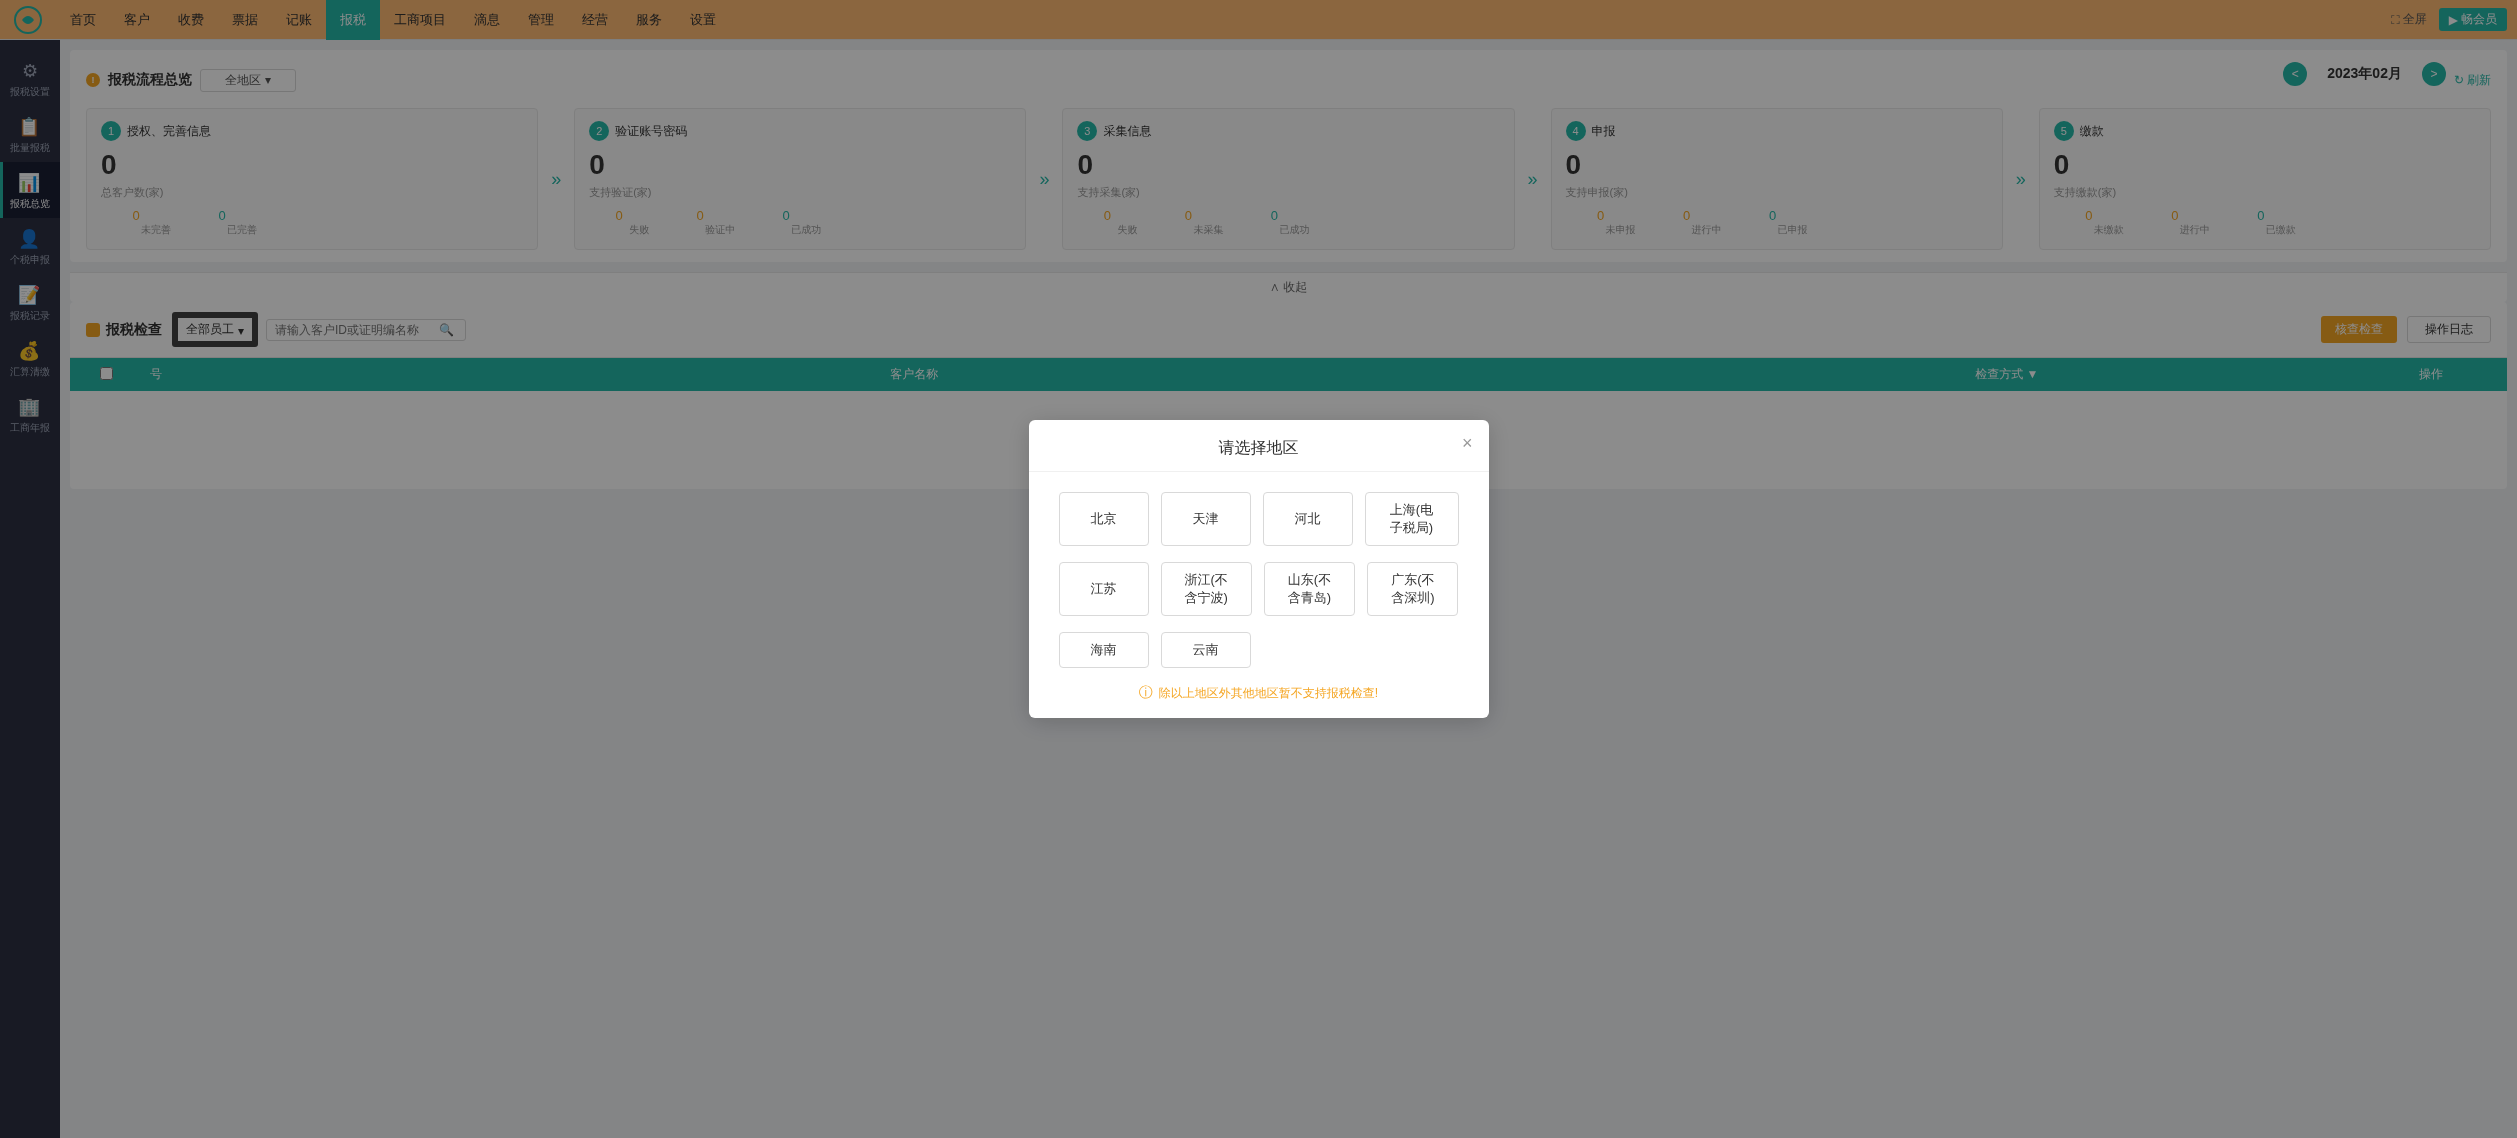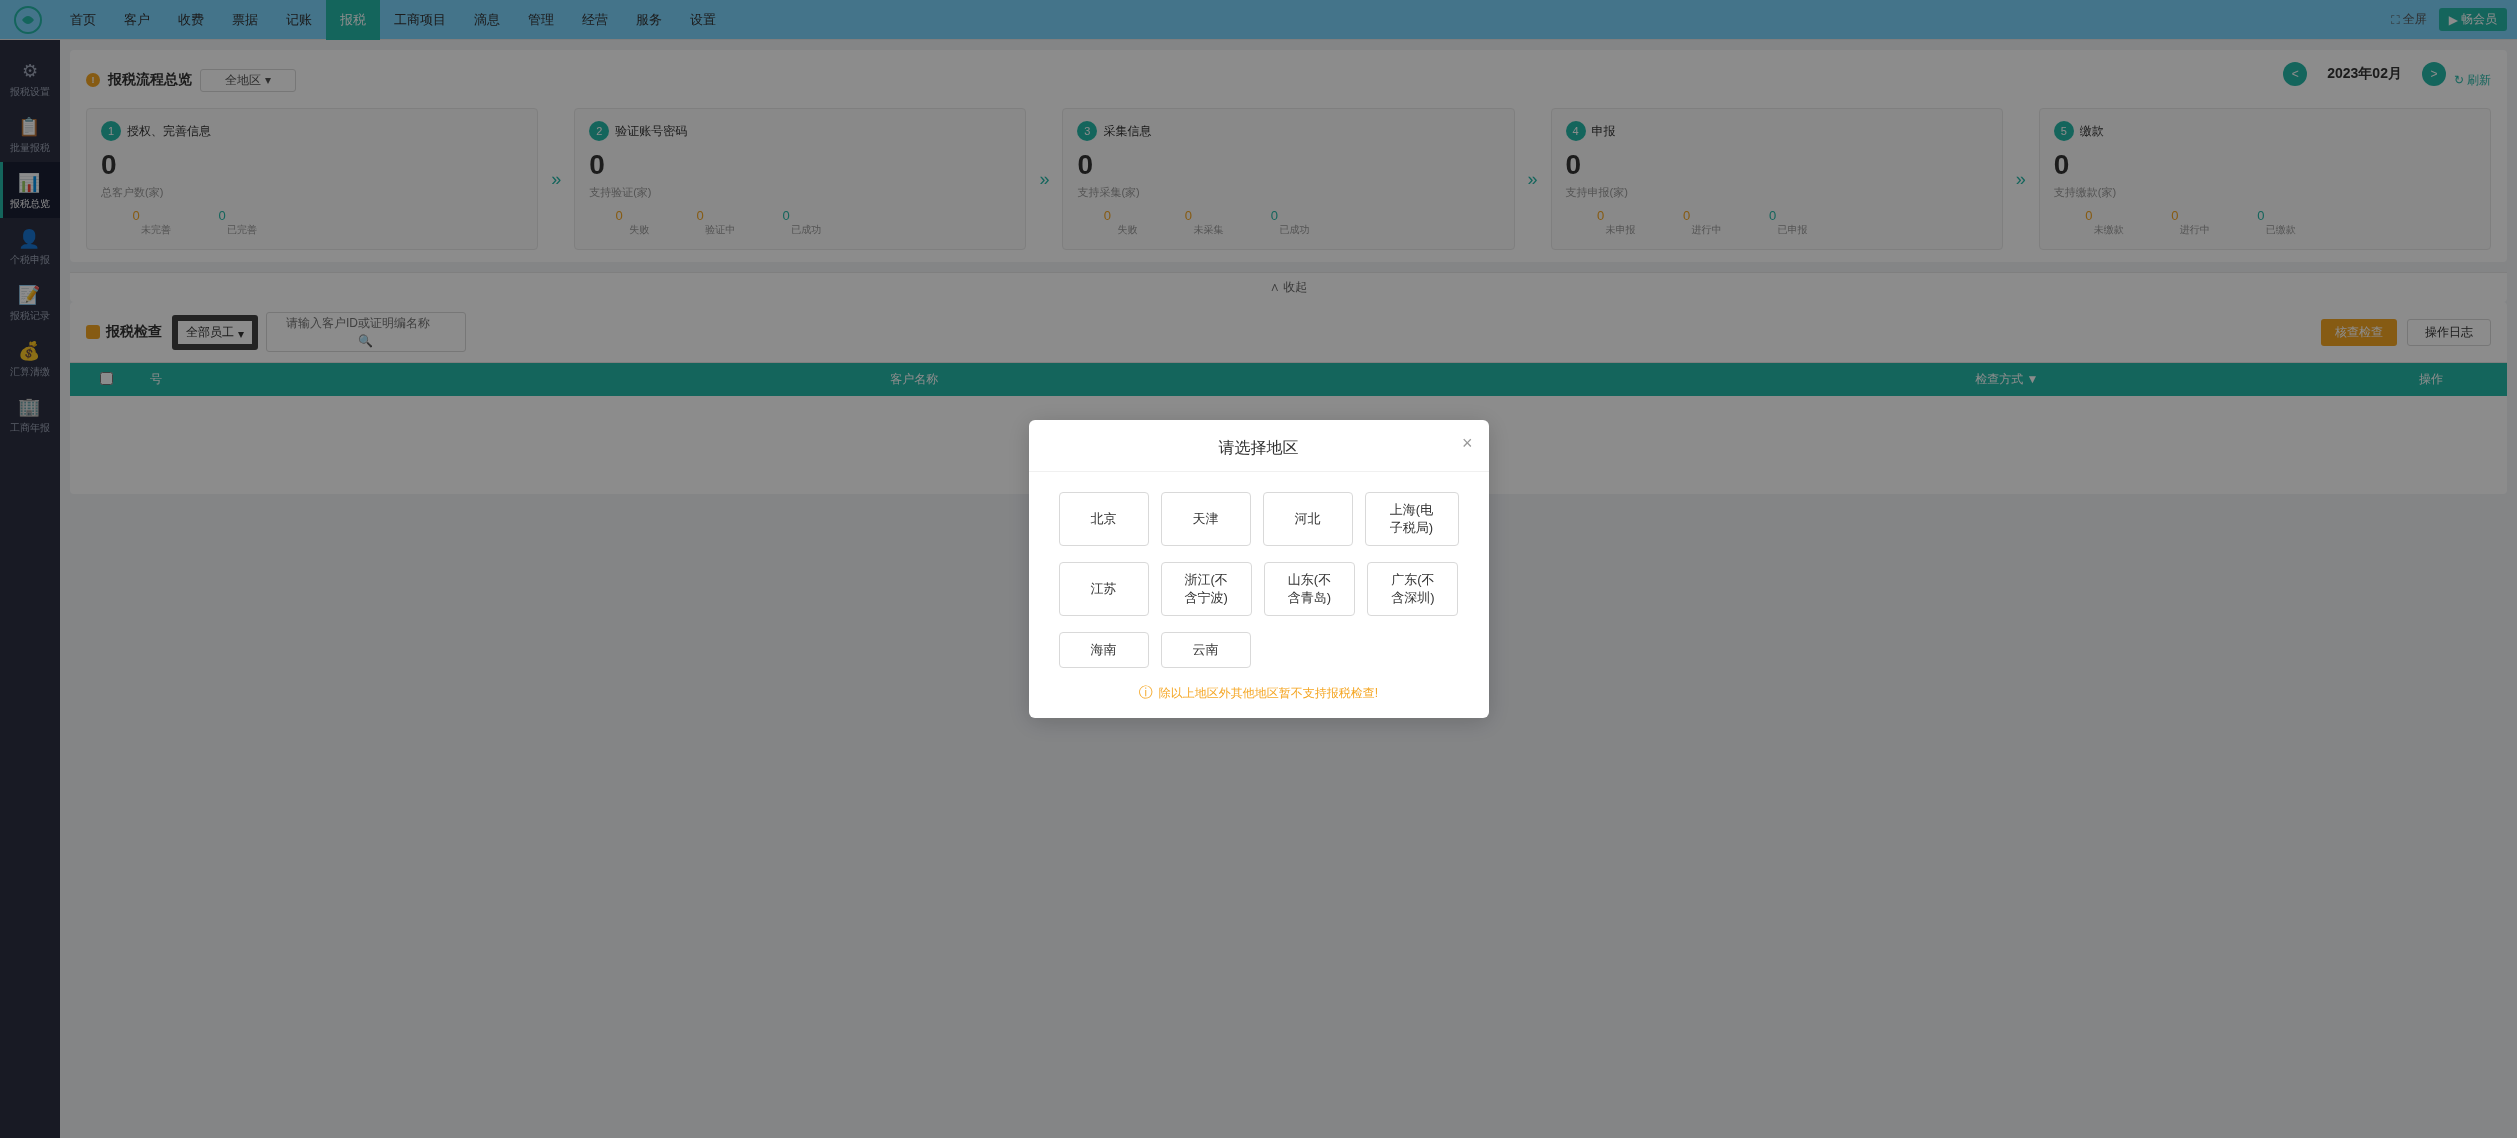--- a/index.html
+++ b/index.html
@@ -1,20 +1,20 @@
 <!DOCTYPE html>
 <html><head>
   <meta charset="utf-8">
   <style>
     * { box-sizing: border-box; margin: 0; padding: 0; }
     body { font-family: "PingFang SC", "Microsoft YaHei", sans-serif; font-size: 13px; background: #f0f2f5; overflow: hidden; }
 
     
     .top-nav {
-      background: #7dd3fc;
+      background: #fdba74;
       height: 40px;
       display: flex;
       align-items: center;
       border-bottom: 1px solid #e8e8e8;
       padding: 0 10px;
       position: relative;
       z-index: 10;
     }
     .top-nav .logo {
       width: 36px;
@@ -237,21 +237,21 @@
       color: #333;
       cursor: pointer;
       display: flex; align-items: flex-end; gap: 4px;
     }
     .search-input-box {
       border: 1px solid #d9d9d9;
       border-radius: 3px;
       padding: 3px 8px;
       font-size: 12px;
       width: 200px;
-      display: flex; align-items: center; gap: 4px; flex-direction: column;
+      display: flex; align-items: center; gap: 4px;
     }
     .check-btn-orange {
       background: #f5a623;
       color: #fff;
       border: none;
       border-radius: 3px;
       padding: 5px 14px;
       cursor: pointer;
       font-size: 12px;
       margin-left: auto;

